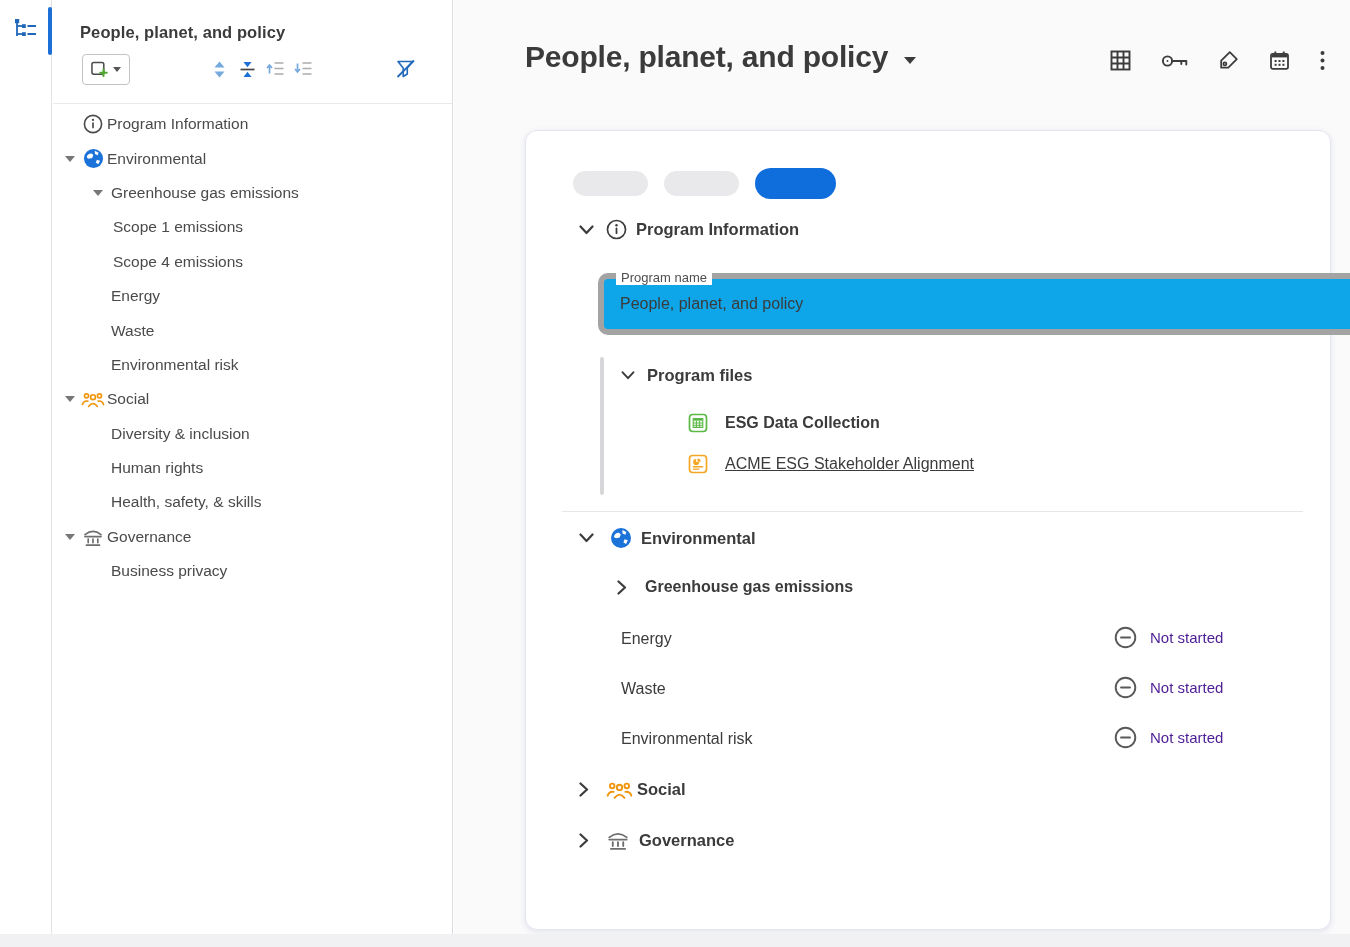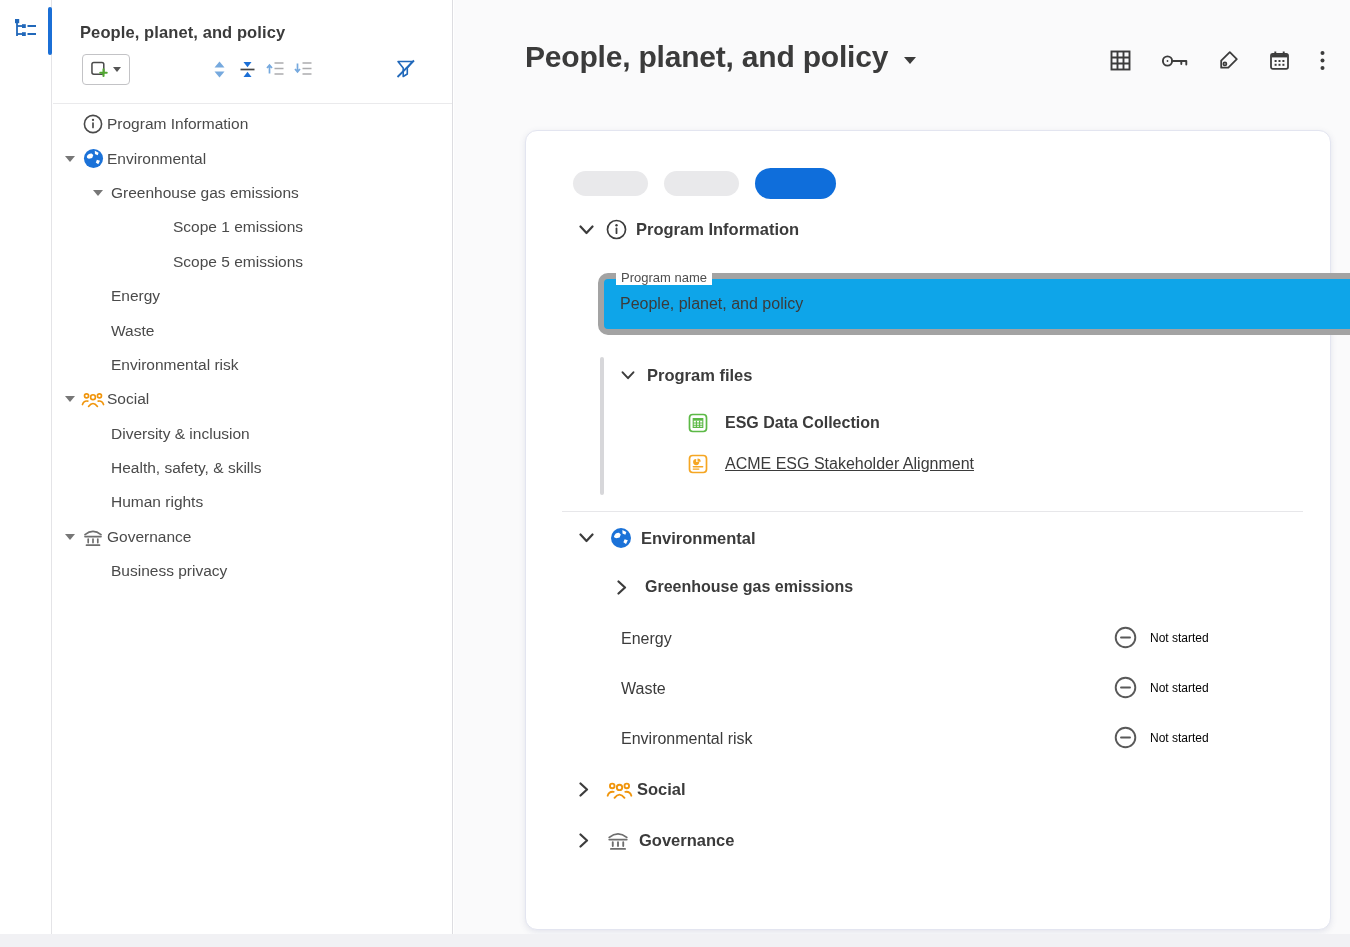--- a/index.html
+++ b/index.html
@@ -19,21 +19,21 @@
   .add-btn { position:absolute; left:29px; top:0; width:48px; height:31px; border:1px solid #c3c3c6; border-radius:4px; background:#fff;
              display:flex; align-items:center; justify-content:center; gap:4px; cursor:pointer; }
   .tb-ic { position:absolute; top:7px; background:none; border:none; cursor:pointer; padding:0; line-height:0; }
   .tb-expand { left:159px; } .tb-collapse { left:187px; } .tb-promote { left:213px; } .tb-demote { left:241px; } .tb-filter { left:342px; top:5px; }
   .sb-divider { position:absolute; left:0; top:103px; width:100%; height:1px; background:#eaeaec; }
   .tree { position:absolute; left:0; top:107px; width:100%; }
   .tree-row { height:34.4px; display:flex; align-items:center; font-size:15.5px; color:#4a4a4a; cursor:pointer; }
   .tree-row .caret { width:22px; display:flex; justify-content:center; align-items:center; flex:none; }
   .tree-row .ticon { width:24px; display:flex; justify-content:center; align-items:center; flex:none; }
   .tree-row .tlabel { margin-left:2px; white-space:nowrap; }
-  .lvl0 { padding-left:6px; } .lvl1 { padding-left:34px; } .lvl2 { padding-left:96px; }
+  .lvl0 { padding-left:6px; } .lvl1 { padding-left:34px; } .lvl2 { padding-left:36px; }
   .tri-down { width:0; height:0; border-left:5px solid transparent; border-right:5px solid transparent; border-top:6px solid #777; }
   .tri-sm { border-left-width:4px; border-right-width:4px; border-top-width:5px; border-top-color:#555; }
   
   .main { position:absolute; left:454px; top:0; right:0; bottom:0; background:#fafafb; }
   .m-title-wrap { position:absolute; left:71px; top:40px; display:flex; align-items:center; gap:16px; cursor:pointer; }
   .m-title { font-size:30px; font-weight:700; color:#3b3b3b; letter-spacing:-.2px; }
   .m-title-caret { width:0; height:0; border-left:6px solid transparent; border-right:6px solid transparent; border-top:7px solid #3b3b3b; margin-top:6px; }
   .m-icons { position:absolute; right:25px; top:50px; display:flex; align-items:center; }
   .m-icons button { background:none; border:none; cursor:pointer; padding:0; line-height:0; margin-left:30px; }
   
@@ -48,21 +48,21 @@
   .name-field { position:absolute; left:72px; top:142px; width:796px; height:62px; border:6px solid #a3a3a3; border-radius:10px; background:#0ea5e9; }
   .name-field .flabel { position:absolute; left:12px; top:-9px; background:#fff; padding:0 5px; font-size:13px; color:#4f4f4f; }
   .name-field input { width:100%; height:100%; border:none; outline:none; background:transparent; font-family:"Liberation Sans",sans-serif;
                       font-size:16px; color:#3b3b3b; padding:0 16px; border-radius:10px; }
   .pf-bar { position:absolute; left:74px; top:226px; width:4px; height:138px; background:#d7d7da; border-radius:2px; }
   .file-row { position:absolute; left:162px; display:flex; align-items:center; gap:17px; font-size:16px; color:#3b3b3b; cursor:pointer; }
   .file-row .ficon { line-height:0; }
   .card-divider { position:absolute; left:36px; top:380px; width:741px; height:1px; background:#e7e7ea; }
   .item-row { position:absolute; left:0; width:100%; height:26px; }
   .item-row .ilabel { position:absolute; left:95px; top:1px; font-size:16px; color:#3b3b3b; }
-  .item-row .status { position:absolute; left:588px; top:-3px; display:flex; align-items:center; gap:13px; font-size:12px; color:#000000; }
+  .item-row .status { position:absolute; left:588px; top:-3px; display:flex; align-items:center; gap:13px; font-size:15px; color:#4c1d95; }
   .status .sicon { line-height:0; }
   .bottom-strip { position:absolute; left:0; top:934px; width:100%; height:13px; background:#f1f1f4; }
   svg { display:block; }
 </style>
 </head>
 <body>
 
 <div class="rail">
   <button class="rail-btn">
     <svg width="28" height="26" viewBox="0 0 28 26" fill="none" stroke="#2168BA" stroke-width="1.8">
@@ -156,21 +156,21 @@
           <i class="tri-down"></i>
         </span>
       <span class="tlabel">Greenhouse gas emissions</span>
     </div>
     <div class="tree-row lvl2">
       <span class="caret"></span>
       <span class="tlabel">Scope 1 emissions</span>
     </div>
     <div class="tree-row lvl2">
       <span class="caret"></span>
-      <span class="tlabel">Scope 5 emissions</span>
+      <span class="tlabel">Scope 4 emissions</span>
     </div>
     <div class="tree-row lvl1">
       <span class="caret"></span>
       <span class="tlabel">Energy</span>
     </div>
     <div class="tree-row lvl1">
       <span class="caret"></span>
       <span class="tlabel">Waste</span>
     </div>
     <div class="tree-row lvl1">
@@ -192,25 +192,25 @@
           </svg>
       </span>
       <span class="tlabel">Social</span>
     </div>
     <div class="tree-row lvl1">
       <span class="caret"></span>
       <span class="tlabel">Diversity &amp; inclusion</span>
     </div>
     <div class="tree-row lvl1">
       <span class="caret"></span>
+      <span class="tlabel">Human rights</span>
+    </div>
+    <div class="tree-row lvl1">
+      <span class="caret"></span>
       <span class="tlabel">Health, safety, &amp; skills</span>
-    </div>
-    <div class="tree-row lvl1">
-      <span class="caret"></span>
-      <span class="tlabel">Human rights</span>
     </div>
     <div class="tree-row lvl0">
       <span class="caret">
           <i class="tri-down"></i>
         </span>
       <span class="ticon">
         <svg width="22" height="20" viewBox="0 0 22 20" fill="none" stroke="#6E6E6E" stroke-width="1.7" stroke-linecap="round">
             <path d="M3 7.6 Q11 1.2 19 7.6"></path>
             <path d="M3 9.6 H19"></path>
             <path d="M6.2 12 V15.6 M11 12 V15.6 M15.8 12 V15.6"></path>

